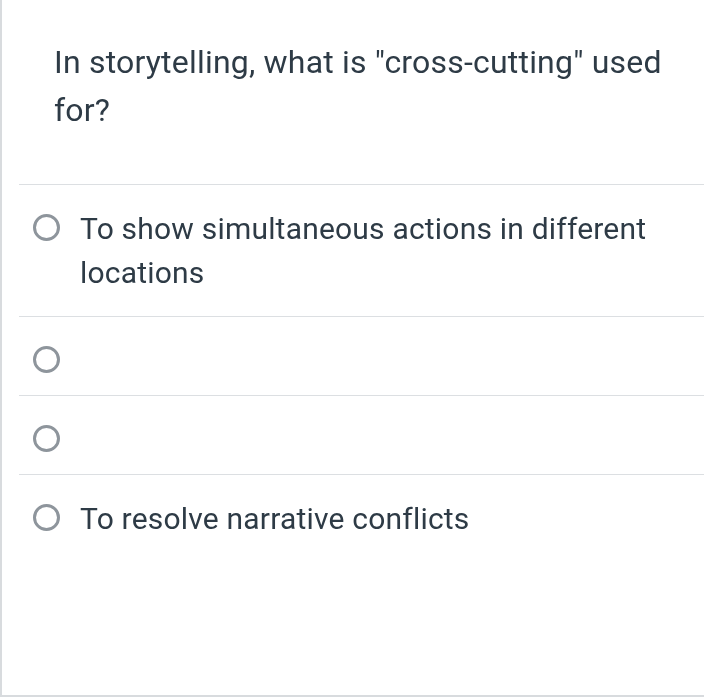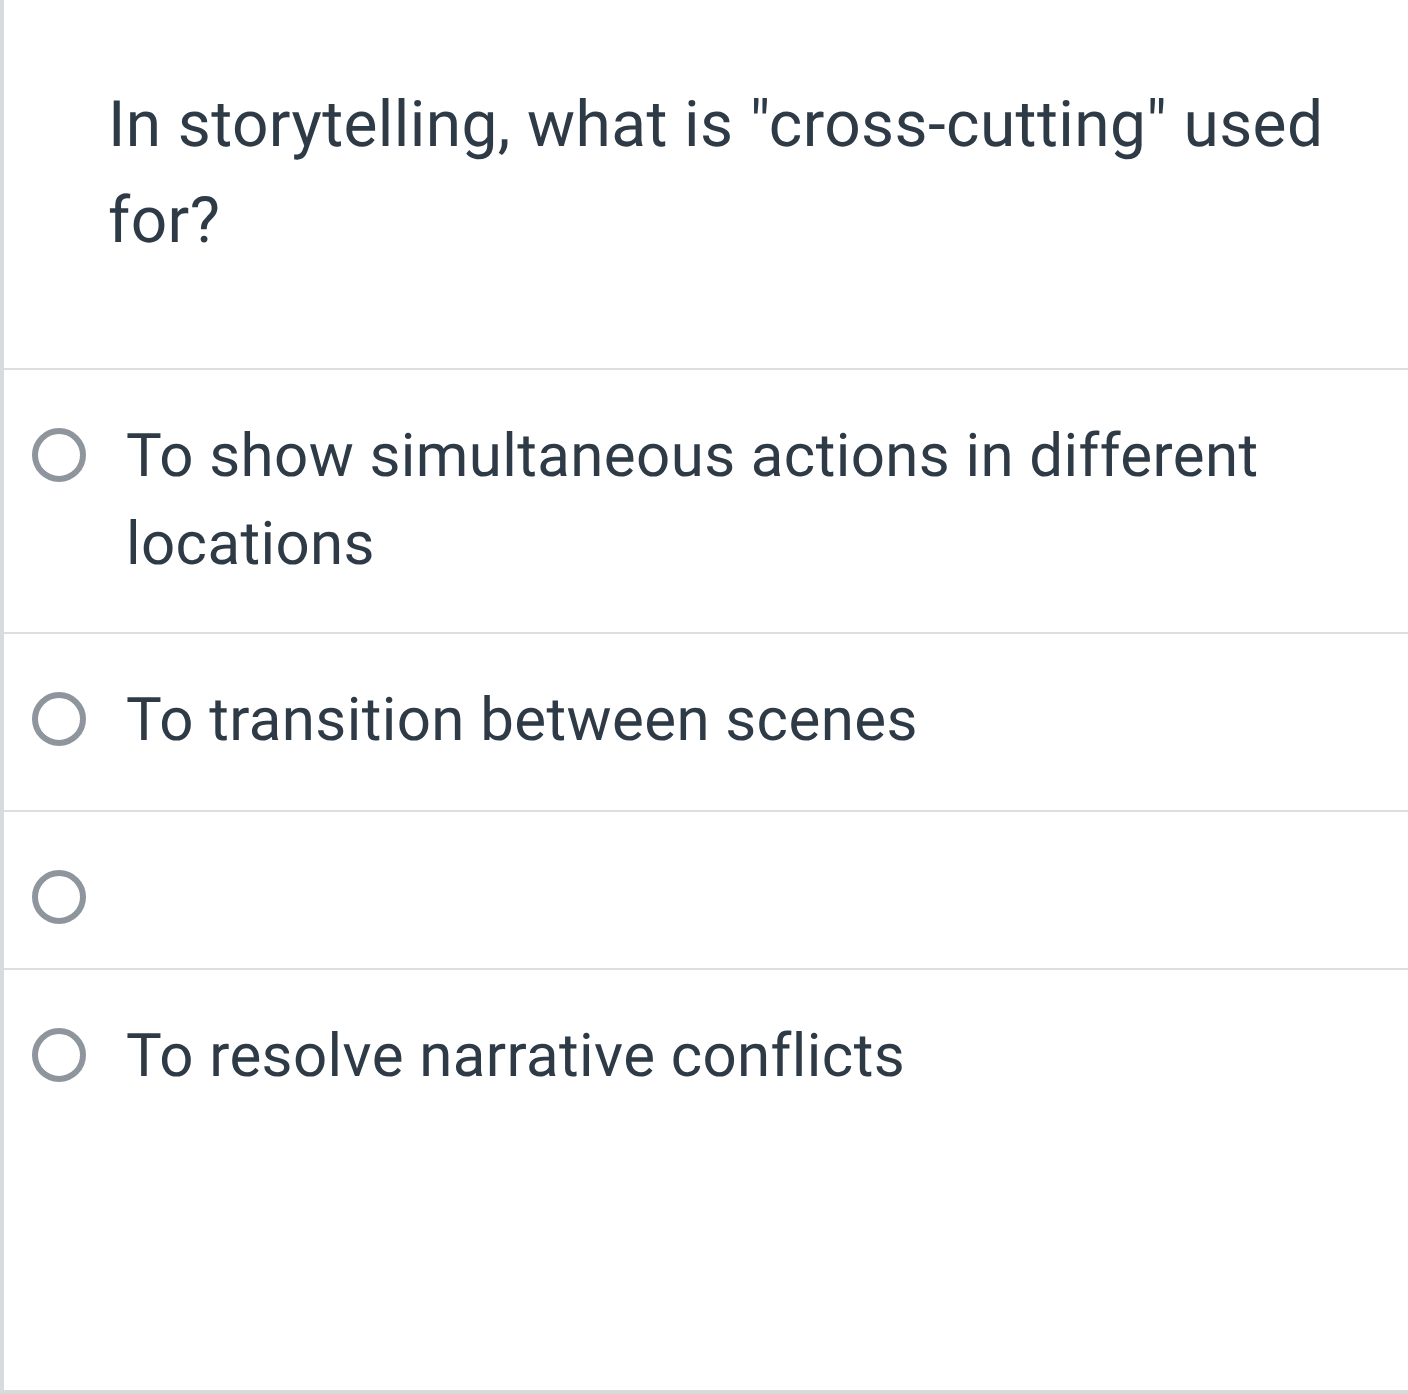--- a/index.html
+++ b/index.html
@@ -23,20 +23,21 @@
   }
   .question {
     font-size: 32px;
     line-height: 1.5;
     color: #2e3b46;
     padding: 0 0 0 52px;
     margin-bottom: 50px;
     letter-spacing: 0.2px;
   }
   .options {
+    margin-left: 17px;
   }
   .option {
     display: flex;
     align-items: flex-start;
     padding: 22px 0 22px 14px;
     border-top: 1px solid #dcdfe2;
     cursor: pointer;
   }
   .option:last-child {
     border-bottom: none;
@@ -63,21 +64,20 @@
 
 <div class="container">
   <div class="question">In storytelling, what is "cross-cutting" used for?</div>
   <div class="options">
     <div class="option">
       <span class="radio"></span>
       <span class="option-text">To show simultaneous actions in different locations</span>
     </div>
     <div class="option">
       <span class="radio"></span>
-      <span class="option-text">To transition between scenes</span>
     </div>
     <div class="option">
       <span class="radio"></span>
     </div>
     <div class="option">
       <span class="radio"></span>
       <span class="option-text">To resolve narrative conflicts</span>
     </div>
   </div>
 </div>

